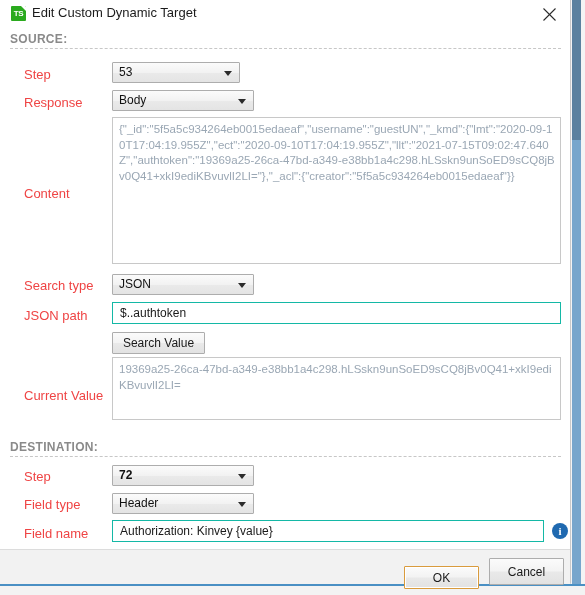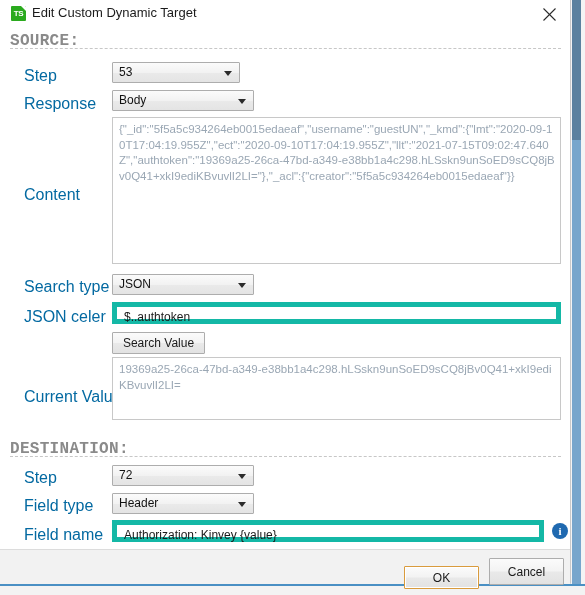--- a/index.html
+++ b/index.html
@@ -143,40 +143,40 @@
     height: 28px;
     cursor: pointer;
     color: #2b2b2b;
   }
   #close-button svg { position: absolute; left: 11px; top: 8px; }
 
   
   .section-label {
     position: absolute;
     left: 10px;
-    font-size: 16px;
+    font-size: 12px;
     font-weight: bold;
     color: #8a8a8a;
     letter-spacing: 0.3px;
-    font-family: Liberation Mono, monospace;
+    font-family: Liberation Sans, sans-serif;
   }
   .section-rule {
     position: absolute;
     left: 10px;
     width: 551px;
     height: 0;
     border-top: 1px dashed #c7c7c7;
   }
 
   
   .field-label {
     position: absolute;
     left: 24px;
-    font-size: 16px;
-    color: #0369a1;
+    font-size: 13px;
+    color: #ef4444;
     font-family: "Liberation Sans", sans-serif;
   }
 
   .combo {
     position: absolute;
     height: 21px;
     box-sizing: border-box;
     border: 1px solid #adadad;
     background: linear-gradient(to bottom, #fbfbfb 0%, #f2f2f2 50%, #eaeaea 51%, #e4e4e4 100%);
     border-radius: 1px;
@@ -214,21 +214,21 @@
     overflow: hidden;
     word-break: break-all;
     white-space: pre-wrap;
     cursor: text;
   }
 
   .textinput {
     position: absolute;
     box-sizing: border-box;
     height: 22px;
-    border: 5px solid #14b8a6;
+    border: 1px solid #14b8a6;
     background: #ffffff;
     padding: 3px 0 0 7px;
     font-size: 12px;
     color: #1a1a1a;
     font-family: "Liberation Sans", sans-serif;
     cursor: text;
   }
 
   .pushbutton {
     position: absolute;
@@ -317,33 +317,33 @@
 
   <div class="field-label" style="top:186px;">Content</div>
   <div class="textarea-box" style="left:112px;top:117px;width:449px;height:147px;">{"_id":"5f5a5c934264eb0015edaeaf","username":"guestUN","_kmd":{"lmt":"2020-09-10T17:04:19.955Z","ect":"2020-09-10T17:04:19.955Z","llt":"2021-07-15T09:02:47.640Z","authtoken":"19369a25-26ca-47bd-a349-e38bb1a4c298.hLSskn9unSoED9sCQ8jBv0Q41+xkI9ediKBvuvlI2LI="},"_acl":{"creator":"5f5a5c934264eb0015edaeaf"}}</div>
 
   <div class="field-label" style="top:278px;">Search type</div>
   <div class="combo" style="left:112px;top:274px;width:142px;">
     <span class="combo-value">JSON</span>
     <span class="combo-arrow"></span>
   </div>
 
-  <div class="field-label" style="top:308px;">JSON celer</div>
+  <div class="field-label" style="top:308px;">JSON path</div>
   <div class="textinput" style="left:112px;top:302px;width:449px;">$..authtoken</div>
 
   <button class="pushbutton" style="left:112px;top:332px;width:93px;height:22px;">Search Value</button>
 
   <div class="field-label" style="top:388px;">Current Value</div>
   <div class="textarea-box" style="left:112px;top:357px;width:449px;height:63px;">19369a25-26ca-47bd-a349-e38bb1a4c298.hLSskn9unSoED9sCQ8jBv0Q41+xkI9ediKBvuvlI2LI=</div>
 
   <div class="section-label" style="top:440px;">DESTINATION:</div>
   <div class="section-rule" style="top:456px;"></div>
 
   <div class="field-label" style="top:469px;">Step</div>
-  <div class="combo" style="left:112px;top:465px;width:142px;">
+  <div class="combo" style="left:112px;top:465px;width:142px;font-weight:bold;">
     <span class="combo-value">72</span>
     <span class="combo-arrow"></span>
   </div>
 
   <div class="field-label" style="top:497px;">Field type</div>
   <div class="combo" style="left:112px;top:493px;width:142px;">
     <span class="combo-value">Header</span>
     <span class="combo-arrow"></span>
   </div>
 

